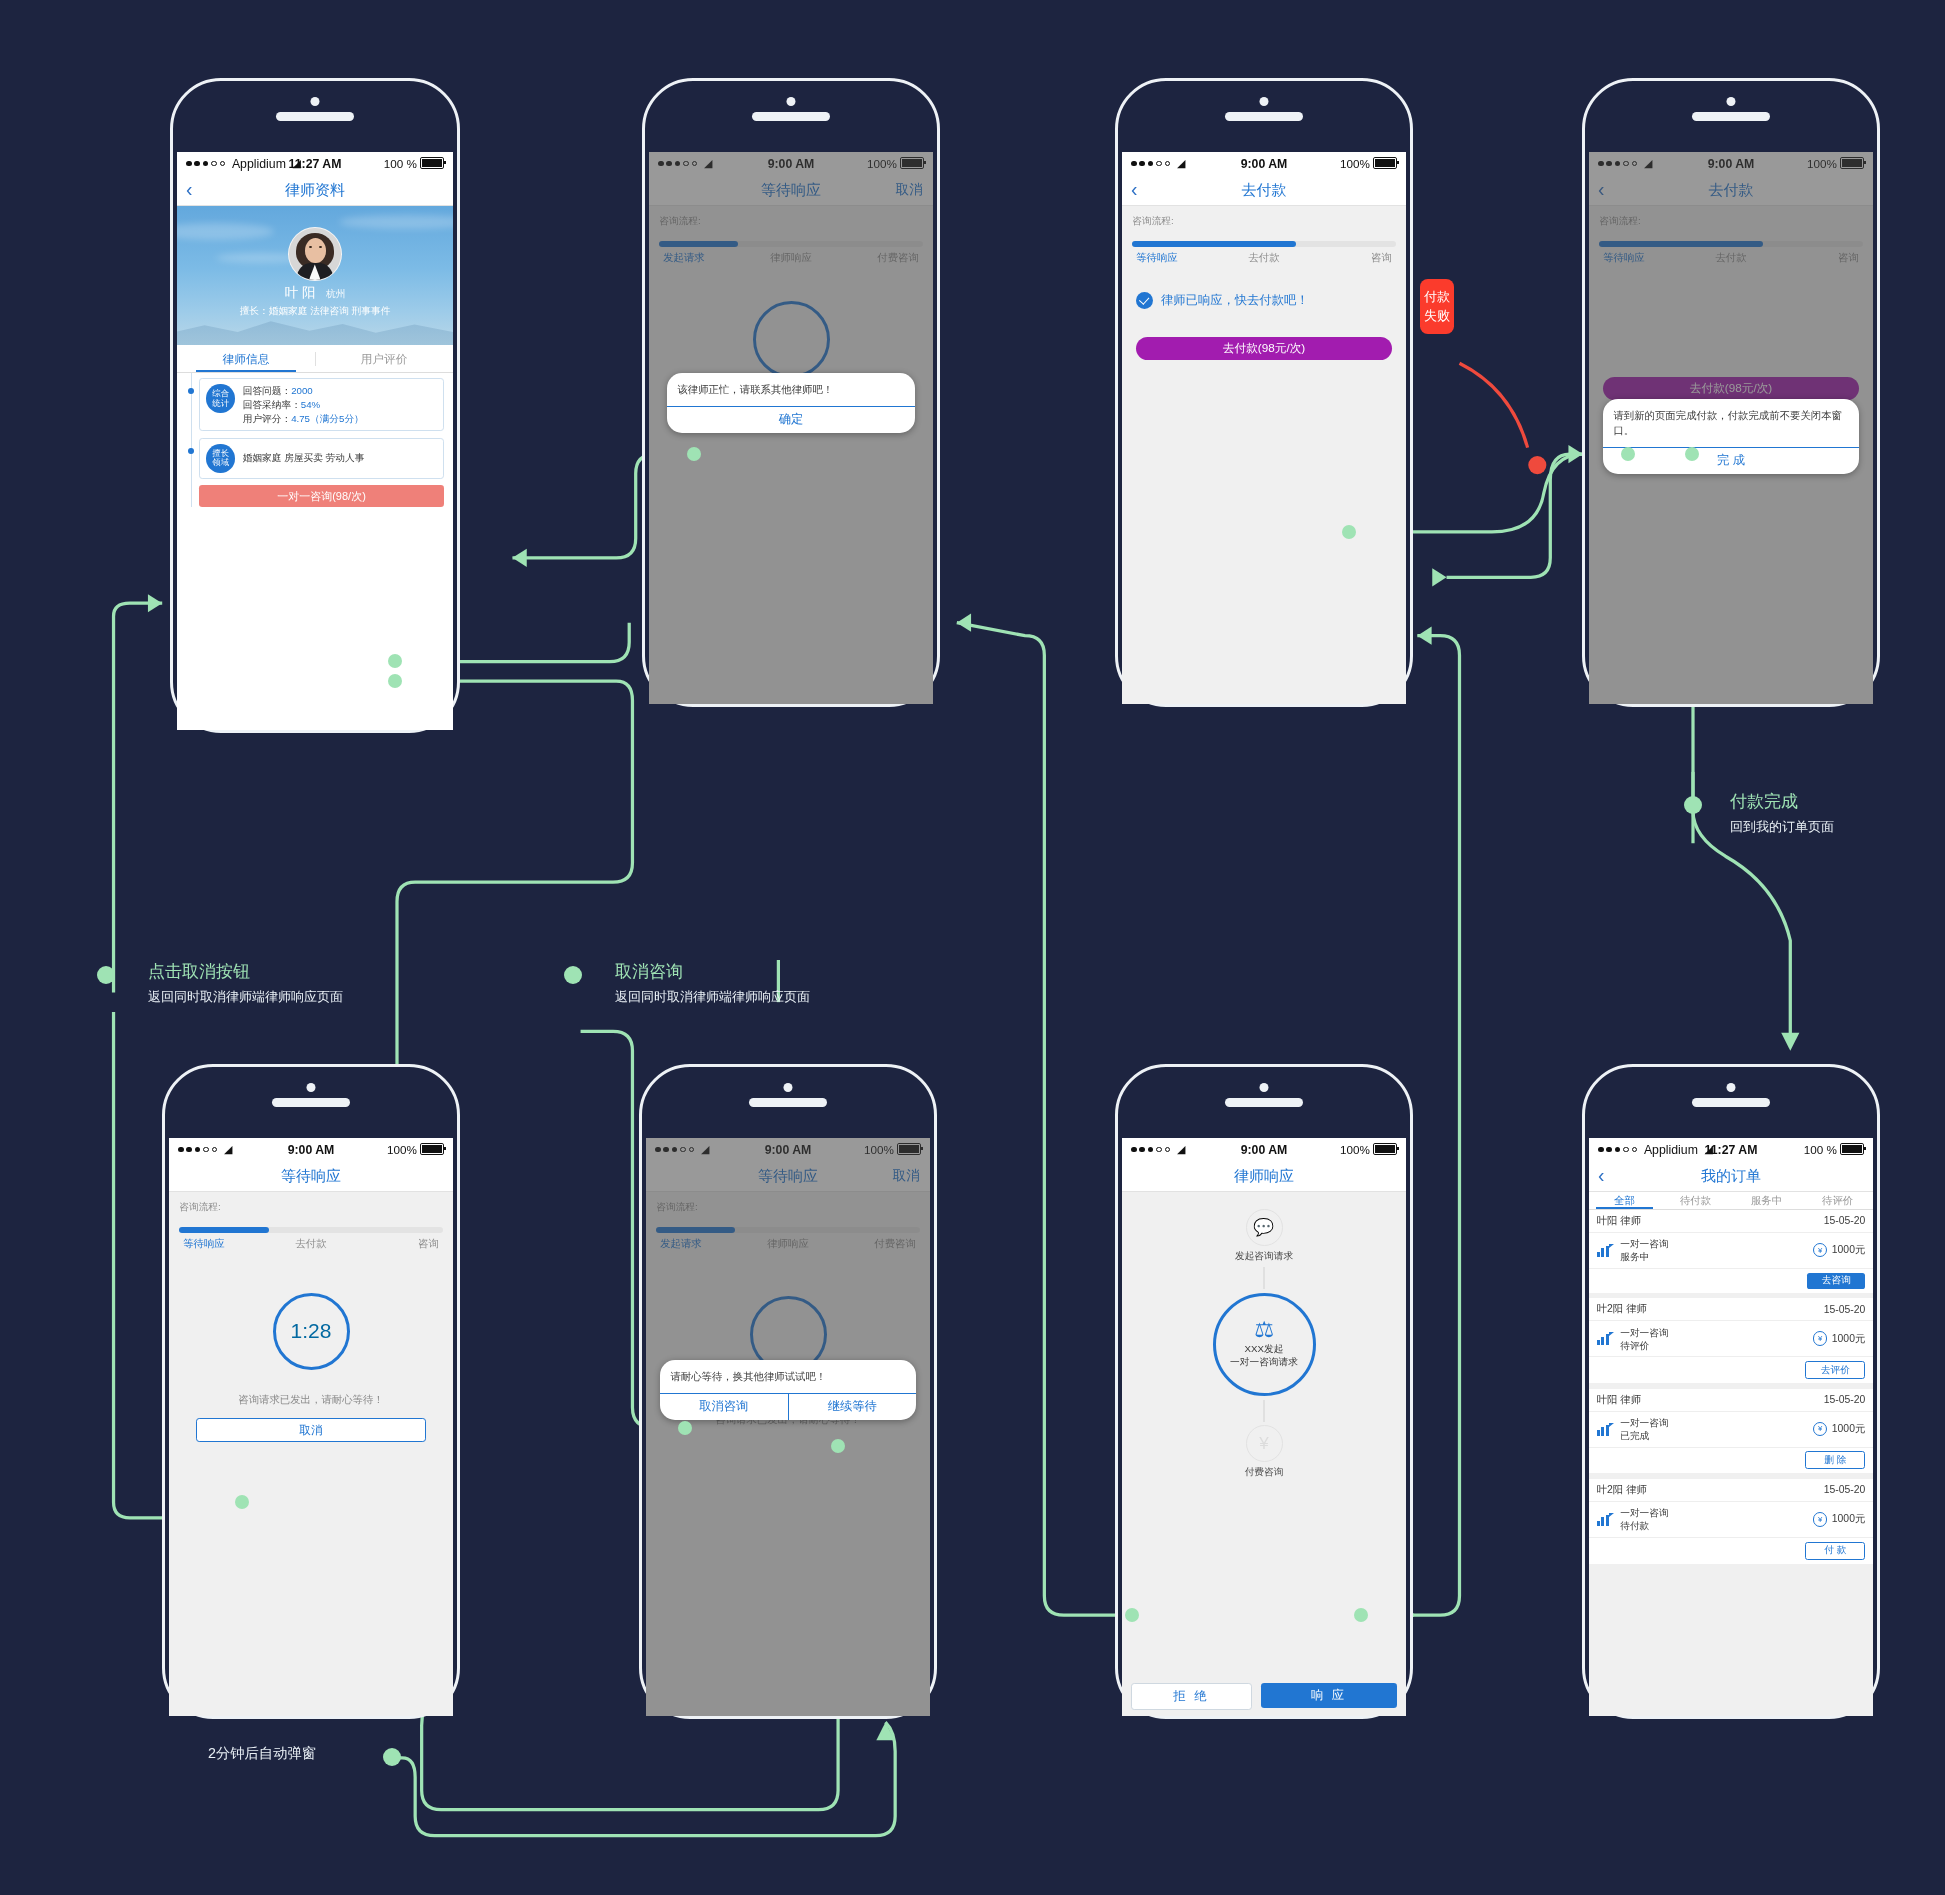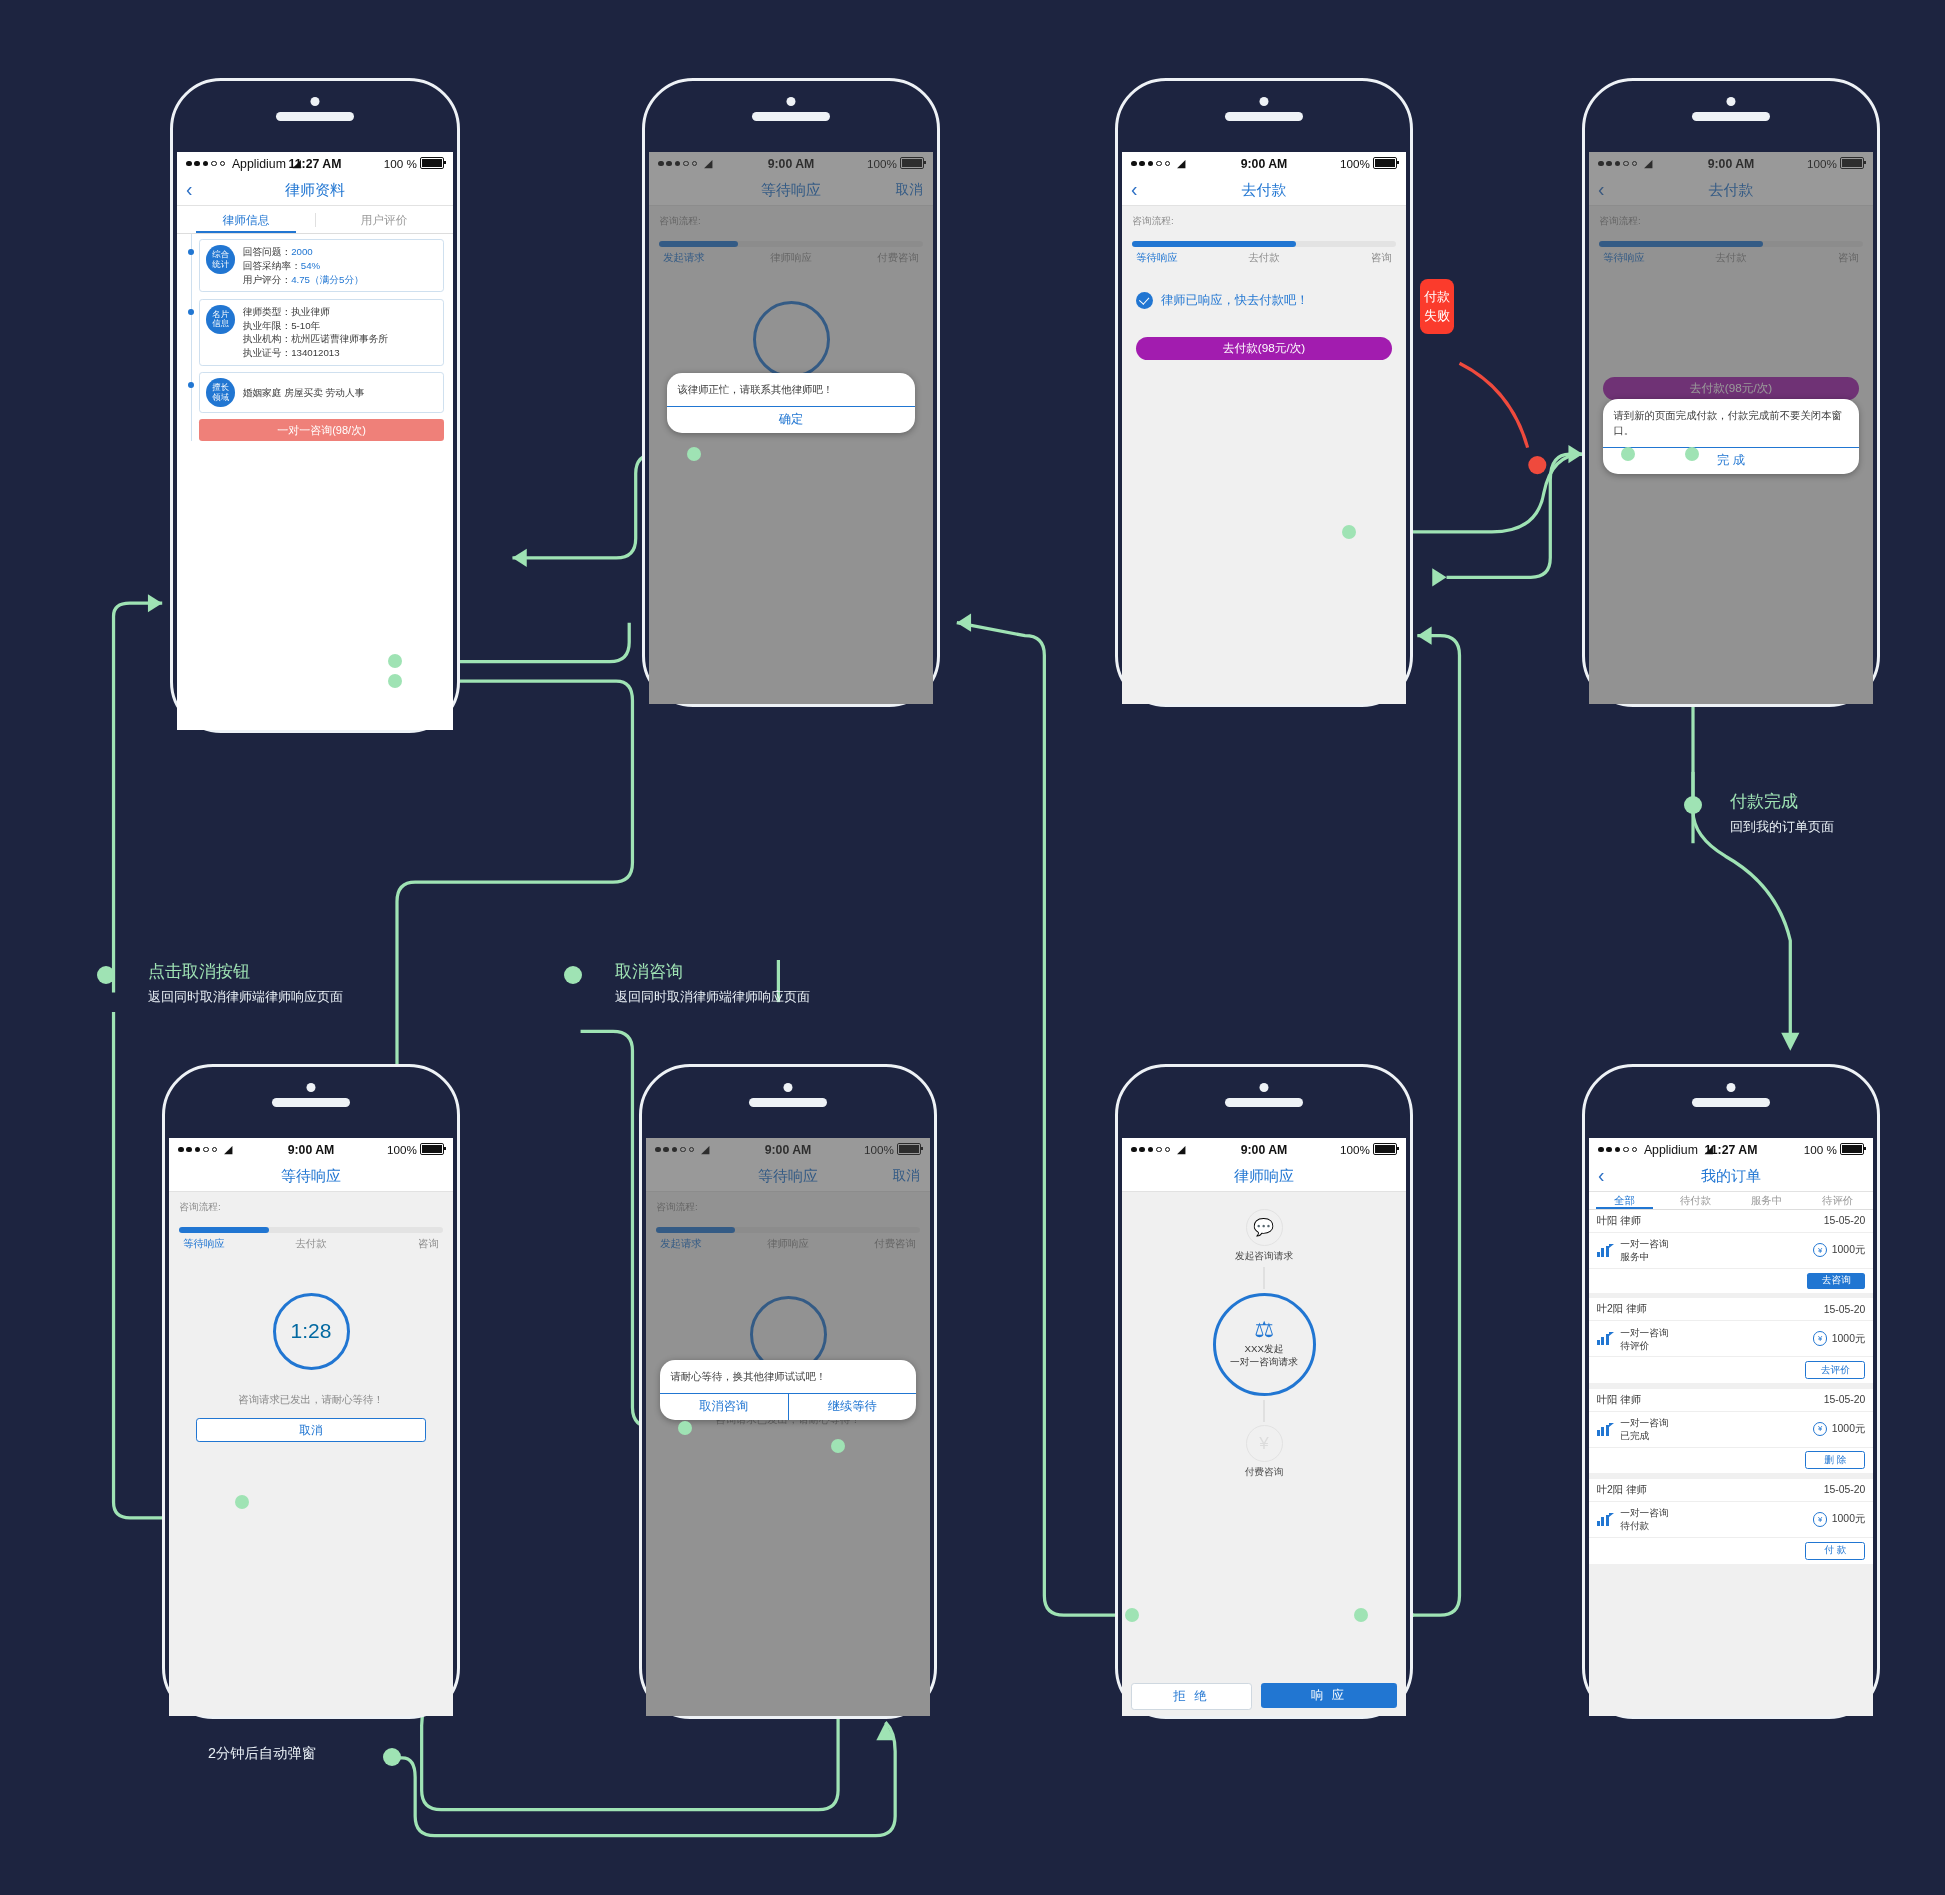--- a/index.html
+++ b/index.html
@@ -249,46 +249,54 @@
           <span>100 %</span>
           <span class="batt">
               <i></i>
             </span>
         </div>
       </div>
       <div class="navbar">
         <span class="nav-back">‹</span>
         <span class="nav-title">律师资料</span>
       </div>
+      <div class="hero">
+        <div class="cloud" style="left:-19.5px;top:17px;width:117px;height:17px;"></div>
+        <div class="cloud" style="left:162px;top:9px;width:136px;height:14.3px;"></div>
+        <div class="cloud" style="left:39px;top:47px;width:91px;height:10.4px;"></div>
+        <div class="mtn"></div>
+        <div class="avatar">
+          <div class="av-hair"></div>
+          <div class="av-face"></div>
+          <div class="av-eye" style="left:20px;"></div>
+          <div class="av-eye" style="left:30px;"></div>
+          <div class="av-body">
+              <div class="av-shirt"></div>
+            </div>
+        </div>
+        <div class="hero-name">
+          <span>叶 阳</span>
+          <span class="city">杭州</span>
+        </div>
+        <div class="hero-sub">擅长：婚姻家庭 法律咨询 刑事事件</div>
+      </div>
       <div class="tabs2">
         <div class="t active"><span>律师信息</span></div>
         <div class="t"><span>用户评价</span></div>
       </div>
       <div class="infolist">
         <div class="inforow">
           <div class="badge">
             <span>综合</span>
             <span>统计</span>
           </div>
           <div class="lines">
             <div><span>回答问题：</span><b>2000</b></div>
             <div><span>回答采纳率：</span><b>54%</b></div>
             <div><span>用户评分：</span><b>4.75（满分5分）</b></div>
-          </div>
-        </div>
-        <div class="inforow">
-          <div class="badge">
-            <span>名片</span>
-            <span>信息</span>
-          </div>
-          <div class="lines">
-            <div>律师类型：执业律师</div>
-            <div>执业年限：5-10年</div>
-            <div>执业机构：杭州匹诺曹律师事务所</div>
-            <div>执业证号：134012013</div>
           </div>
         </div>
         <div class="inforow">
           <div class="badge">
             <span>擅长</span>
             <span>领域</span>
           </div>
           <div class="lines" style="align-self:center;">
             <div>婚姻家庭 房屋买卖 劳动人事</div>
           </div>

